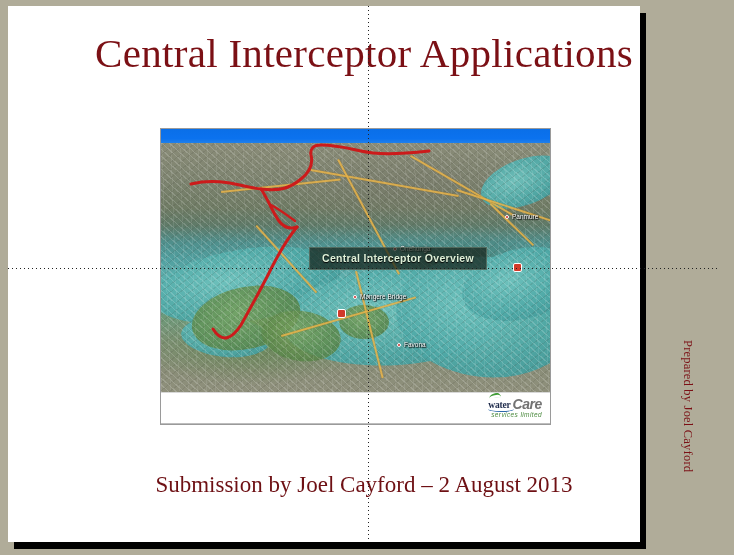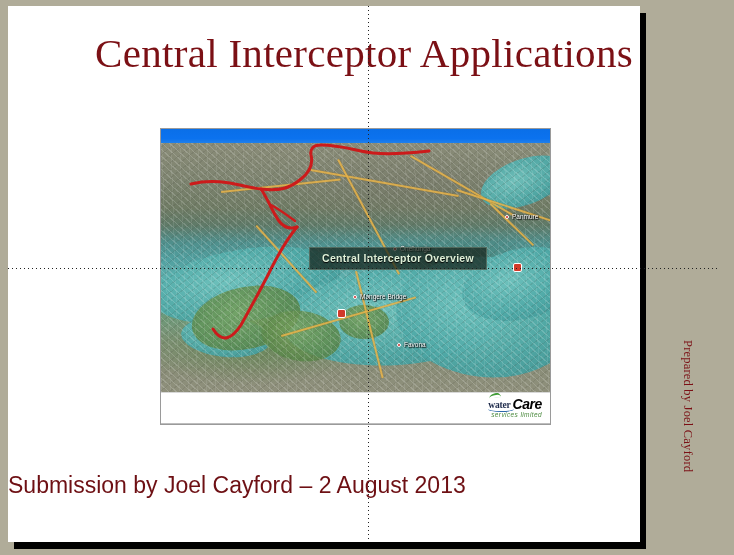--- a/index.html
+++ b/index.html
@@ -67,21 +67,22 @@
     letter-spacing: 0.3px;
     white-space: nowrap;
   }
 
   
   .slide-subtitle {
     position: absolute;
     left: 0;
     top: 466px;
     width: 712px;
-    font-family: Liberation Sans, sans-serif;
+    text-align: center;
+    font-family: Liberation Serif, serif;
     font-size: 23px;
     color: #6e1014;
     white-space: nowrap;
   }
 
   
   .side-note {
     position: absolute;
     left: 695px;
     top: 340px;
@@ -293,21 +294,21 @@
     left: 0; bottom: -1px;
     width: 26px; height: 3px;
     border-bottom: 1.5px solid #2b66a8;
     border-radius: 0 0 50% 50% / 0 0 100% 100%;
   }
   .wc-care {
     font-family: "Liberation Sans", sans-serif;
     font-size: 14px;
     font-weight: bold;
     font-style: italic;
-    color: #000000;
+    color: #737373;
     margin-left: 2px;
     letter-spacing: -.4px;
   }
   .wc-sub {
     font-family: "Liberation Sans", sans-serif;
     font-size: 6.5px;
     font-style: italic;
     color: #4b8a3e;
     letter-spacing: .4px;
     margin-top: 1px;

